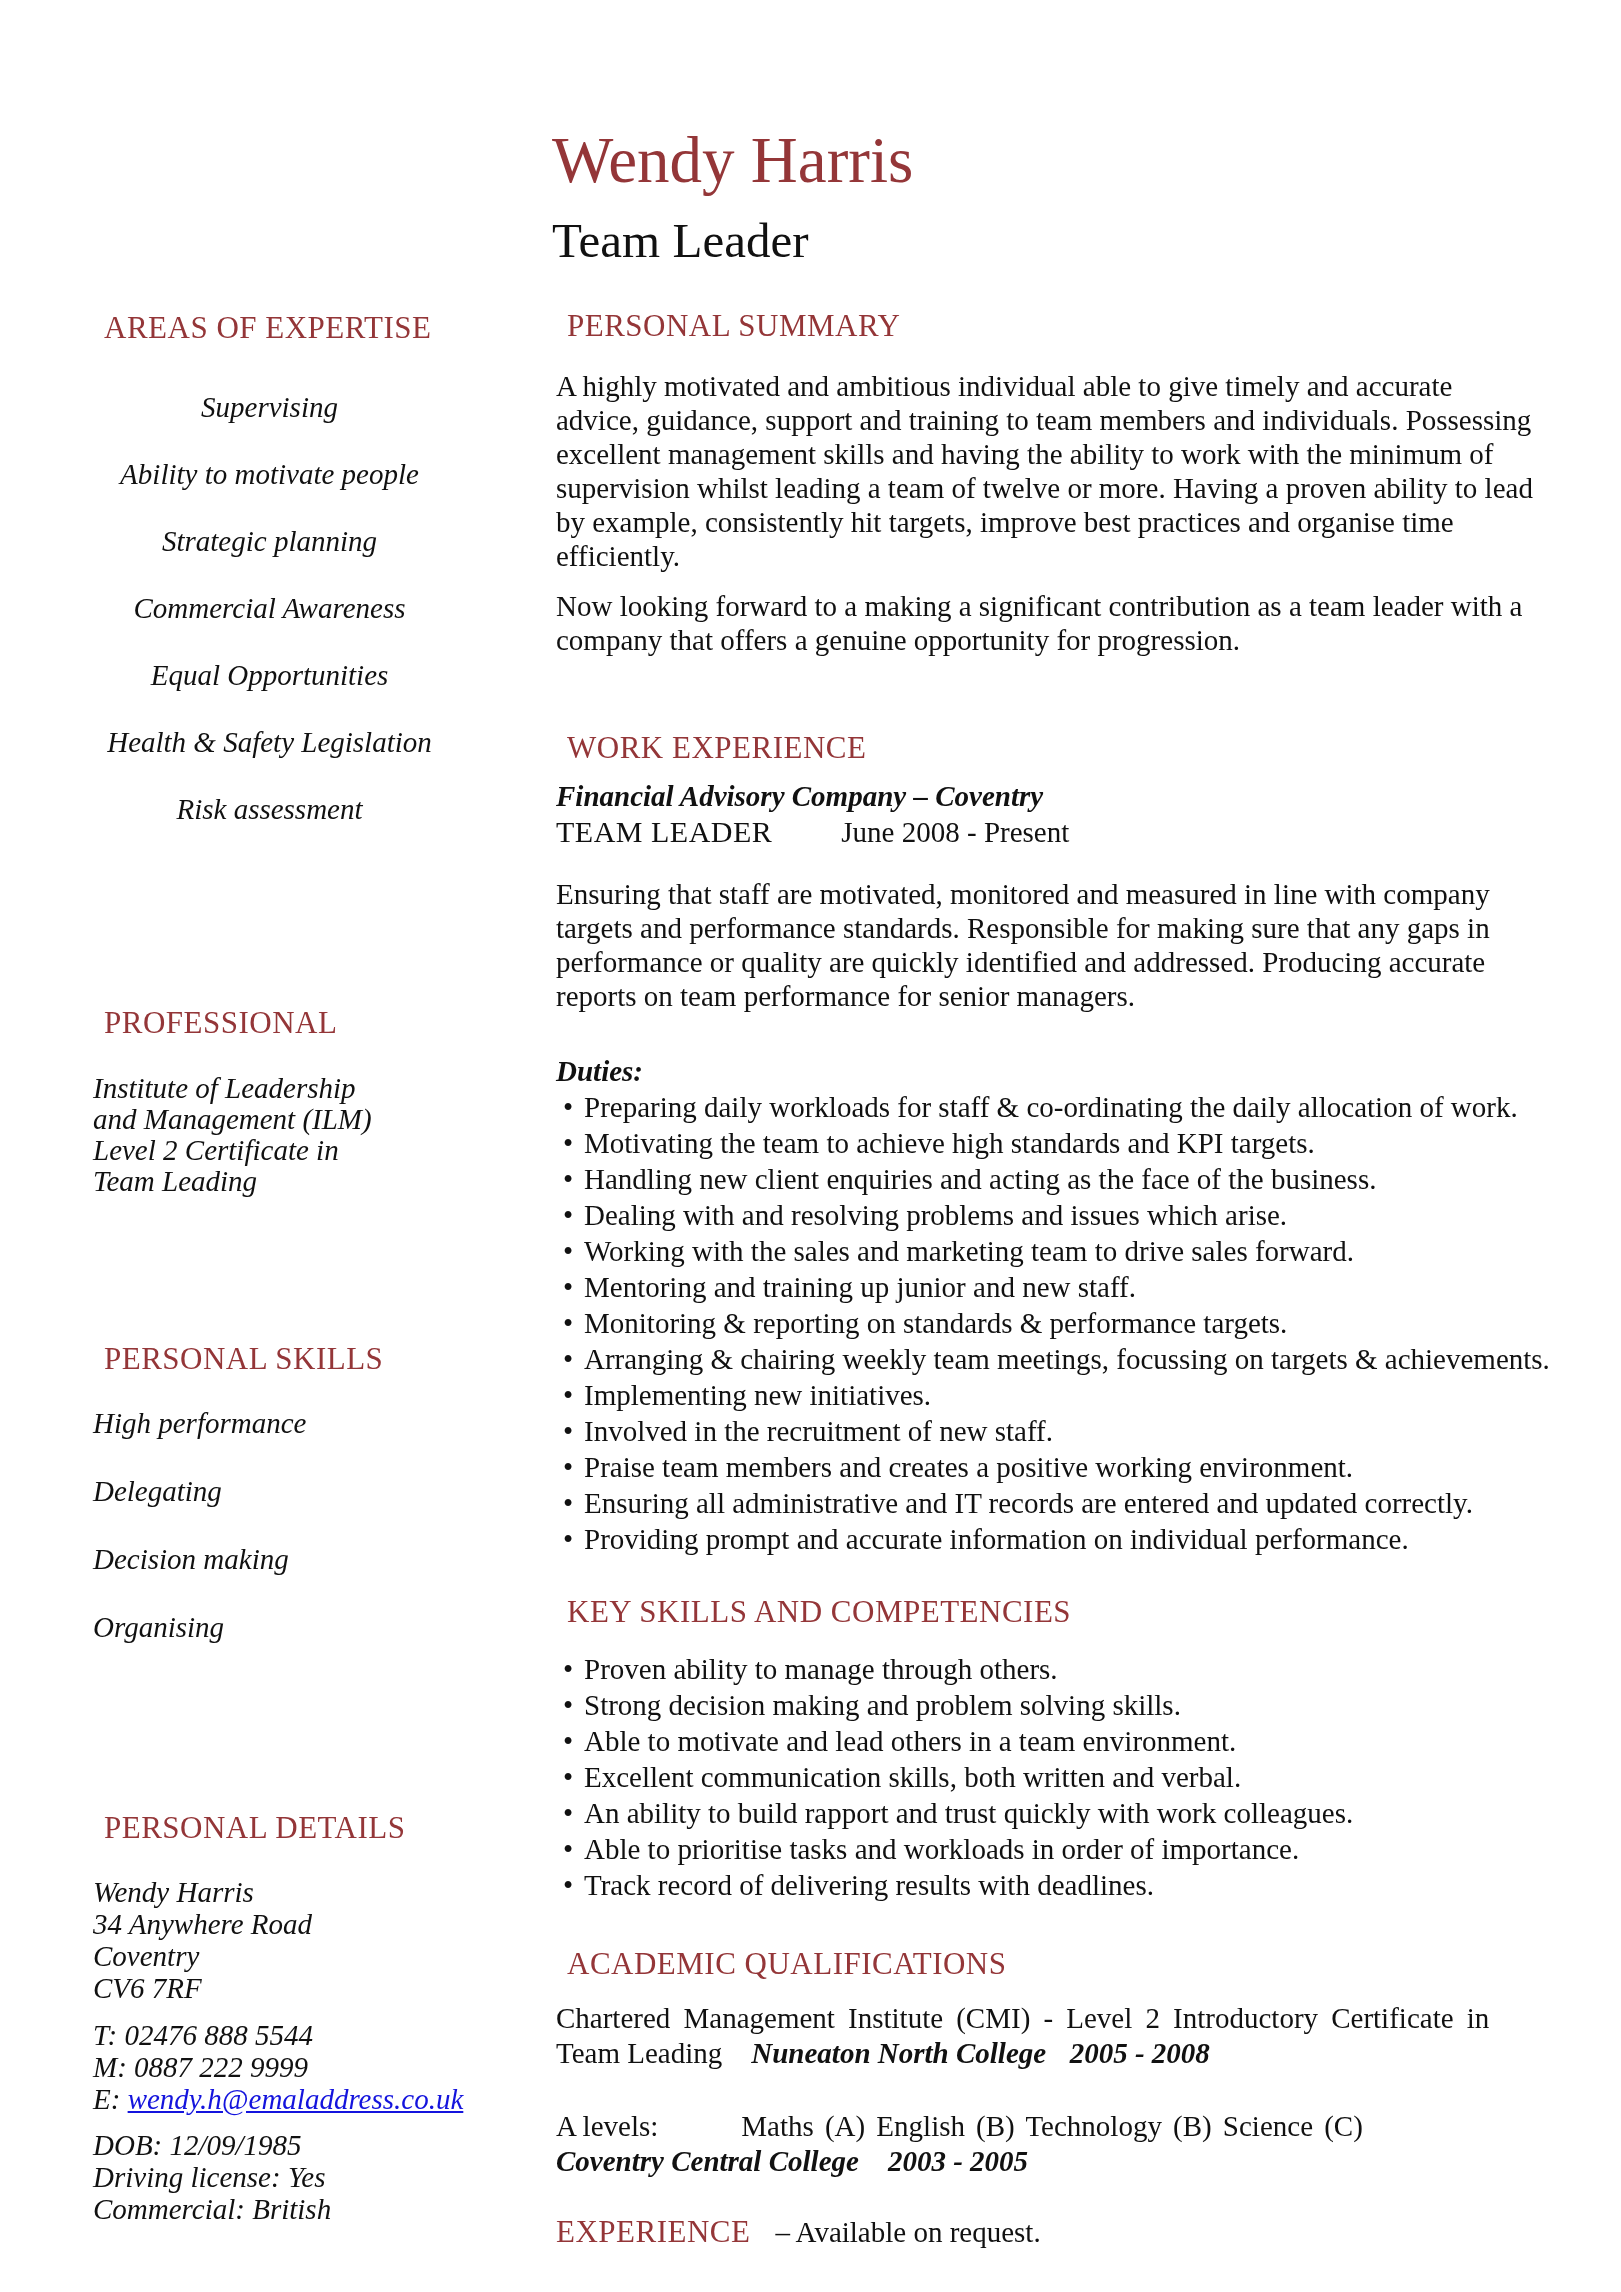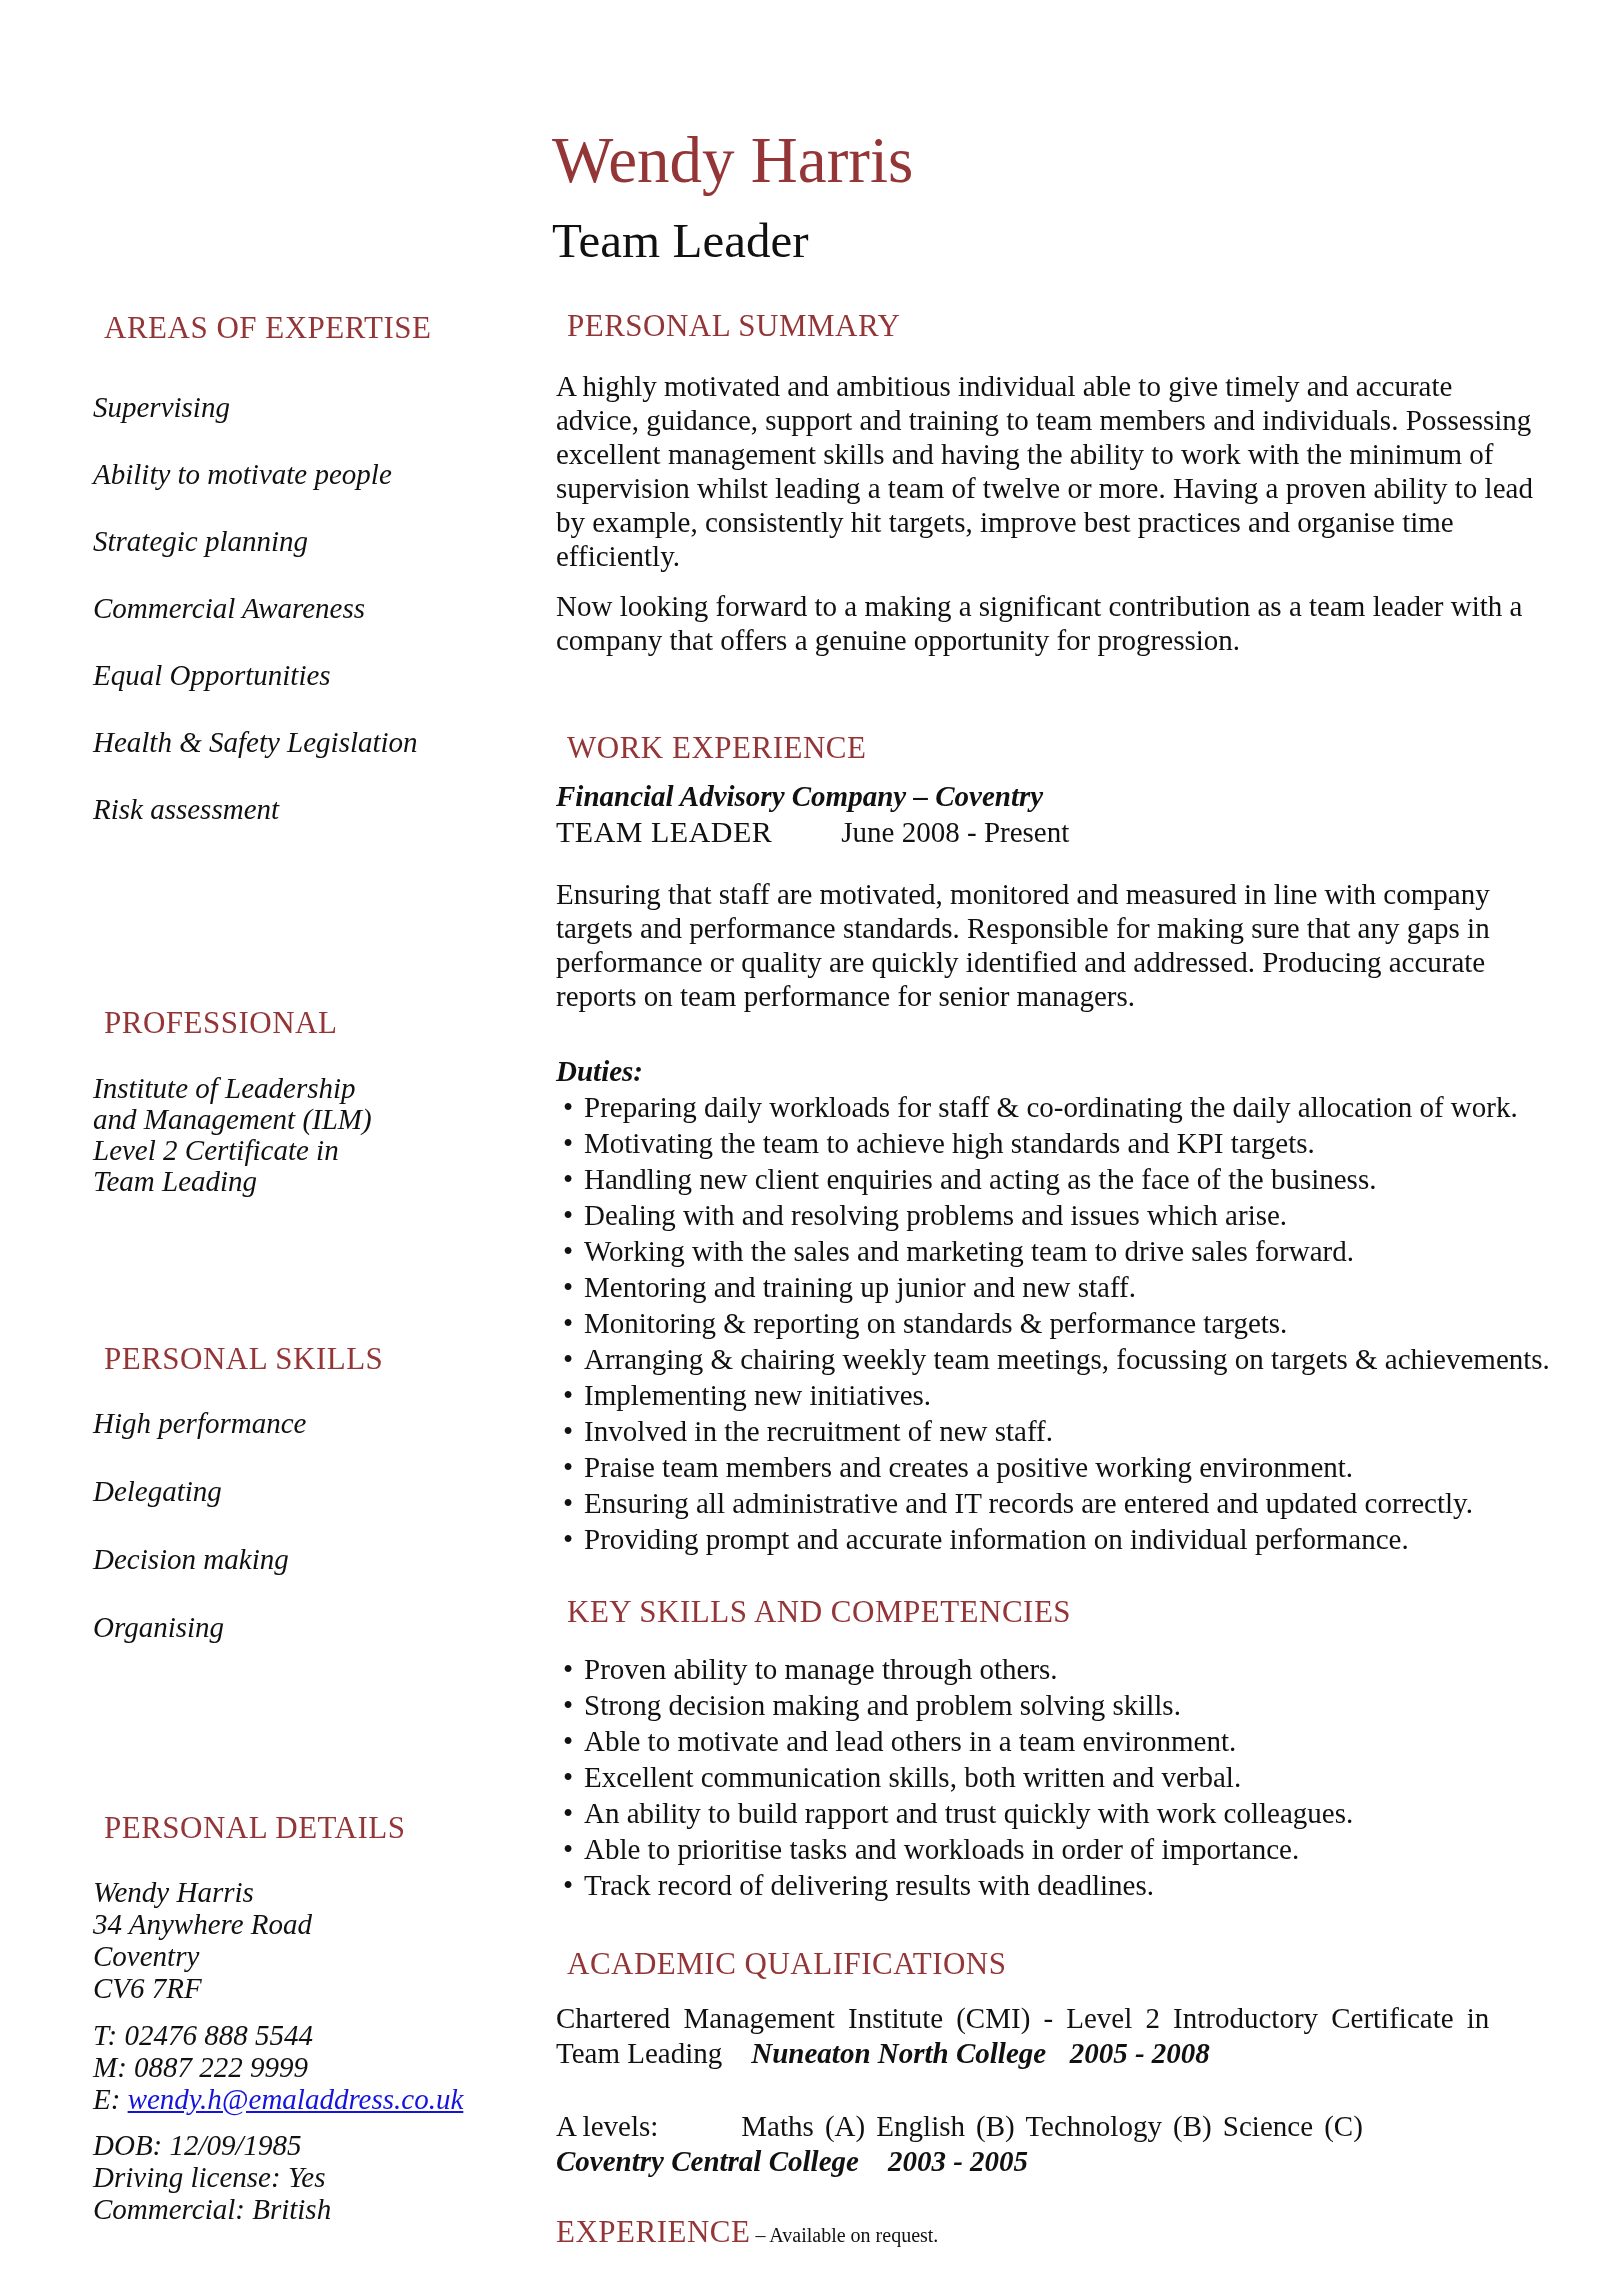--- a/index.html
+++ b/index.html
@@ -24,21 +24,21 @@
   .bi { font-weight:bold; font-style:italic; }
   ul { list-style:none; margin:0; padding:0; }
 
   
   #sb-areas        { top:297px; }
   #sb-professional { top:992px; }
   #sb-skills       { top:1328px; }
   #sb-details      { top:1797px; }
   .sb-list { margin:0; font-style:italic; font-size:29px; }
   .sb-list li { line-height:33px; white-space:nowrap; }
-  .sb-list.areas   { margin-top:44px; }
+  .sb-list.areas   { margin-top:44px;text-align:center; }
   .sb-list.areas li   { margin-bottom:34px; }
   .sb-list.pskills { margin-top:29px; }
   .sb-list.pskills li { margin-bottom:35px; }
   .sb-lines { font-style:italic; font-size:29px; }
   .sb-lines div { line-height:31px; white-space:nowrap; }
   .sb-lines.prof { margin-top:31px; }
   .sb-lines.addr { margin-top:29px; }
   .sb-lines.addr div, .sb-lines.blk div { line-height:32px; }
   .sb-lines.blk  { margin-top:15px; }
   .sb-lines.blk2 { margin-top:14px; }
@@ -67,21 +67,21 @@
   #references       { top:2214px; white-space:nowrap; }
   .bullets { font-size:29px; }
   .bullets li { position:relative; line-height:36px; padding-left:28px; white-space:nowrap; }
   .bullets li::before { content:"\2022"; position:absolute; left:6.9px; }
   .spread  { word-spacing:5.9px; white-space:nowrap; }
   .res     { margin-left:83px; word-spacing:3.9px; }
   .col1    { margin-left:29px; }
   .col1d   { margin-left:23.5px; }
   .col2d   { margin-left:29px; }
   .heading-inline { font-size:31px; color:var(--maroon); letter-spacing:0.5px; }
-  .ref-text { font-size:20px; margin-left:5px; }
+  .ref-text { font-size:29px; margin-left:25px; }
 </style>
 </head>
 <body>
 
 <div class="page">
 
   <div class="sidebar">
     <section id="sb-areas">
       <h2 class="heading">AREAS OF EXPERTISE</h2>
       <ul class="sb-list areas">

